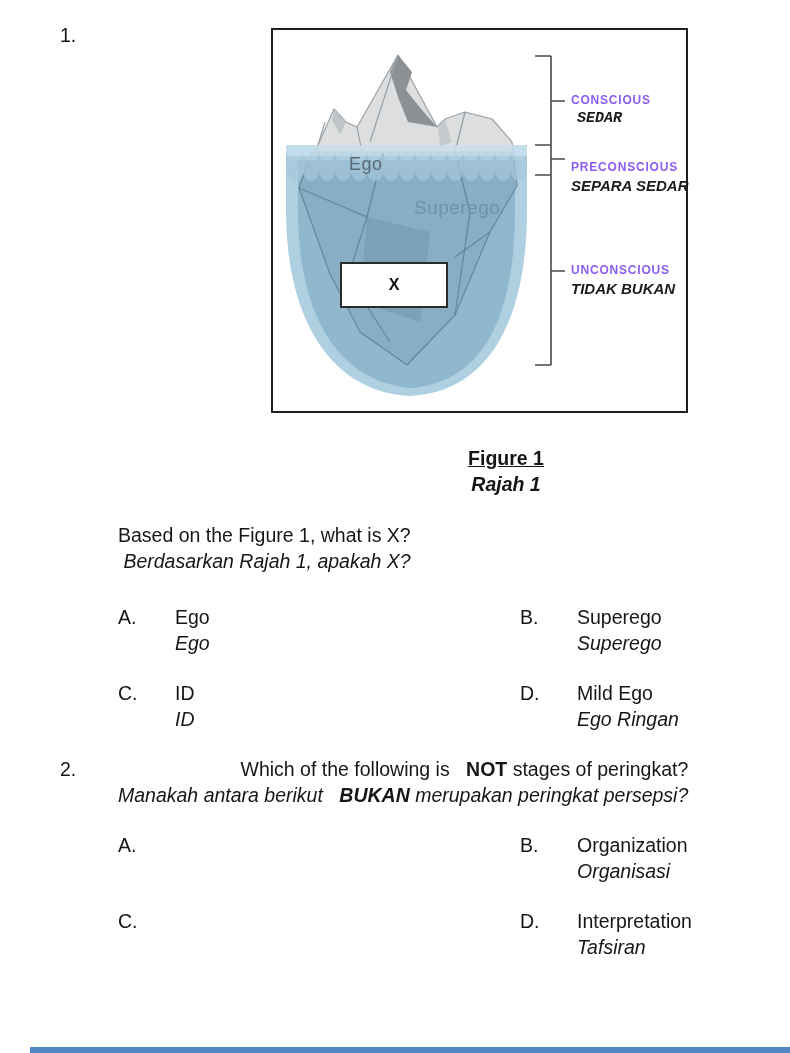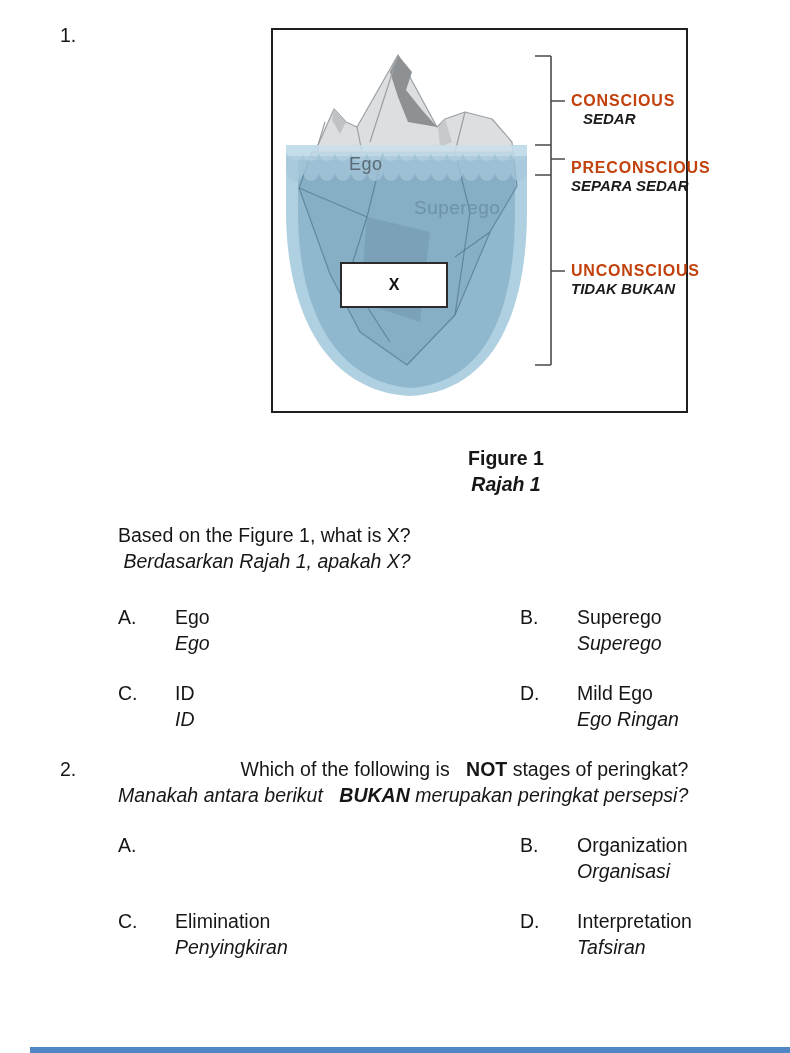--- a/index.html
+++ b/index.html
@@ -11,36 +11,36 @@
   .qnum{position:absolute;font-size:19.5px;line-height:26px;}
   .qtext{position:absolute;font-size:19.5px;line-height:26px;text-align:right;}
   .qtext .my{font-style:italic;}
   .qtext b{font-weight:bold;padding-left:11px;}
   .option{position:absolute;font-size:19.5px;line-height:26px;width:330px;}
   .option .letter{position:absolute;left:0;top:0;}
   .option .lines{margin-left:57px;}
   .option .my{font-style:italic;}
   .caption{position:absolute;left:506px;top:445px;transform:translateX(-50%);
     text-align:center;font-size:19.5px;line-height:26px;white-space:nowrap;}
-  .caption .cap1{font-weight:bold;}
+  .caption .cap1{font-weight:bold;text-decoration:underline;}
   .caption .cap2{font-weight:bold;font-style:italic;}
 
   
   .diagram{position:absolute;left:271px;top:28px;width:417px;height:385px;
     border:2px solid #1f1f1f;box-sizing:border-box;background:#fff;}
   .diagram svg{position:absolute;left:0;top:0;}
   .ego-label{position:absolute;left:76px;top:124px;font-size:18px;color:#5a6a76;letter-spacing:.5px;}
   .superego-label{position:absolute;left:141px;top:167px;font-size:19px;color:#6d92aa;letter-spacing:.5px;}
   .x-box{position:absolute;left:67px;top:232px;width:108px;height:46px;background:#ffffff;
     border:2px solid #2b2b2b;box-sizing:border-box;display:flex;align-items:center;justify-content:center;
     font-size:16px;font-weight:600;color:#111;}
   .zone{position:absolute;left:298px;white-space:nowrap;}
-  .zone .zen{font-size:16px;font-weight:700;letter-spacing:.8px;color:#c2410c;line-height:15px;}
+  .zone .zen{font-size:12px;font-weight:700;letter-spacing:.8px;color:#8b5cf6;line-height:15px;}
   .zone .zmy{font-size:15px;font-weight:700;font-style:italic;color:#1b1b1b;line-height:18px;margin-top:2px;}
-  .zone.z1{top:63px;} .zone.z1 .zmy{margin-left:12px;}
+  .zone.z1{top:63px;} .zone.z1 .zmy{margin-left:6px;font-family:Liberation Mono, monospace;}
   .zone.z2{top:121px;margin-top:9px;}
   .zone.z3{top:233px;}
 
   .bottom-bar{position:absolute;left:30px;width:760px;height:6px;bottom:0;background:#4f86c3;}
 </style>
 </head>
 <body>
 
 <div class="page">
 
@@ -151,24 +151,20 @@
   </div>
   <div class="option" style="left:520px;top:832px">
     <span class="letter">B.</span>
     <div class="lines">
         <div class="en">Organization</div>
         <div class="my">Organisasi</div>
       </div>
   </div>
   <div class="option" style="left:118px;top:908px">
     <span class="letter">C.</span>
-    <div class="lines">
-        <div class="en">Elimination</div>
-        <div class="my">Penyingkiran</div>
-      </div>
   </div>
   <div class="option" style="left:520px;top:908px">
     <span class="letter">D.</span>
     <div class="lines">
         <div class="en">Interpretation</div>
         <div class="my">Tafsiran</div>
       </div>
   </div>
 
   <div class="bottom-bar"></div>

